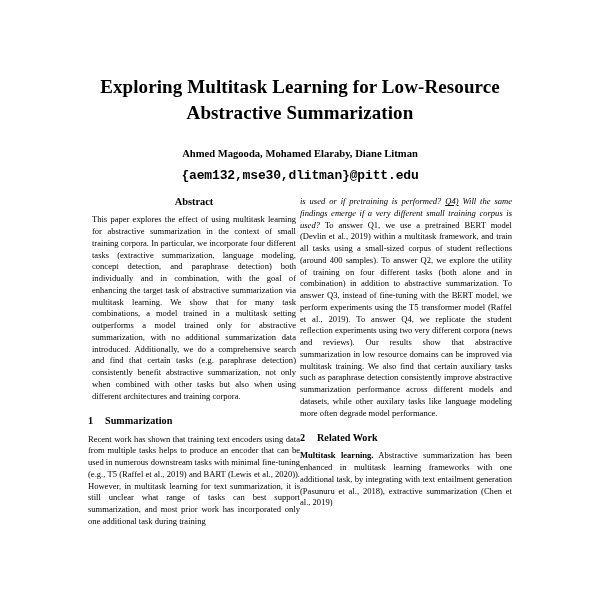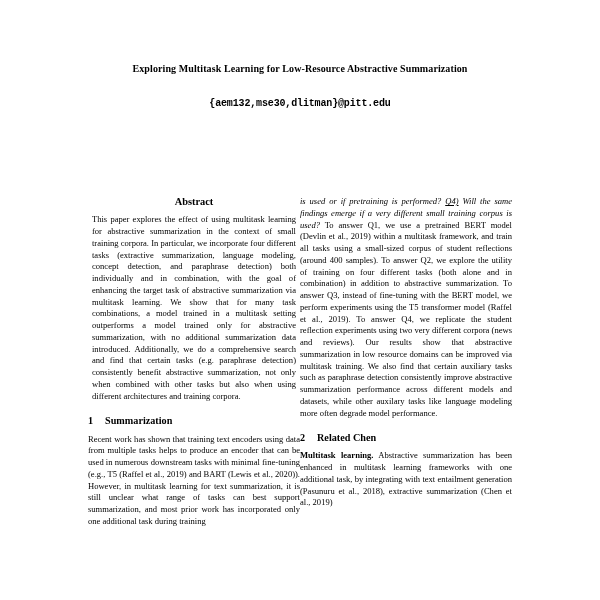--- a/index.html
+++ b/index.html
@@ -23,41 +23,41 @@
     box-sizing: border-box;
     padding: 0;
   }
 
   
   .titleblock {
     padding: 62px 78px 0 78px;
     text-align: center;
   }
   .paper-title {
-    font-size: 10px;
+    font-size: 19px;
     font-weight: bold;
     line-height: 1.35;
     letter-spacing: 0.1px;
-    margin: 0;
+    margin: 12px;
   }
   .authors {
     margin-top: 21px;
     font-size: 10.6px;
     font-weight: bold;
     line-height: 1.42;
   }
   .affil {
     font-size: 10.2px;
     line-height: 1.42;
     font-weight: normal;
   }
   .email {
-    margin-top: 0;
+    margin-top: 6px;
     font-family: "Liberation Mono", "DejaVu Sans Mono", monospace;
-    font-size: 10px;
+    font-size: 13px;
     letter-spacing: -0.15px;
   }
 
   
   .columns {
     position: absolute;
     top: 196px;
     left: 0;
     width: 600px;
     height: 404px;
@@ -111,20 +111,21 @@
 </style>
 </head>
 <body>
 
 <div class="page">
 
   <div class="titleblock">
     <h1 class="paper-title">Exploring Multitask Learning for Low-Resource Abstractive Summarization</h1>
 
     <div class="authors">
+      <div>Ahmed Magooda, Mohamed Elaraby, Diane Litman</div>
       <div class="email">{aem132,mse30,dlitman}@pitt.edu</div>
     </div>
   </div>
 
   <div class="columns">
 
     <div class="col col-left">
 
       <div class="abstract-head">Abstract</div>
 
@@ -142,21 +143,21 @@
 
     <div class="col col-right">
 
       <p class="body"><span class="ital">is used or if pretraining is performed?</span>
         <span class="ital uline">Q4)</span>
         <span class="ital">Will the same findings emerge if a very different small training corpus is used?</span>
         <span>To answer Q1, we use a pretrained BERT model (Devlin et al., 2019) within a multitask framework, and train all tasks using a small-sized corpus of student reflections (around 400 samples). To answer Q2, we explore the utility of training on four different tasks (both alone and in combination) in addition to abstractive summarization. To answer Q3, instead of fine-tuning with the BERT model, we perform experiments using the T5 transformer model (Raffel et al., 2019). To answer Q4, we replicate the student reflection experiments using two very different corpora (news and reviews). Our results show that abstractive summarization in low resource domains can be improved via multitask training. We also find that certain auxiliary tasks such as paraphrase detection consistently improve abstractive summarization performance across different models and datasets, while other auxilary tasks like language modeling more often degrade model performance.</span></p>
 
       <div class="section-head">
         <span class="section-num">2</span>
-        <span>Related Chen</span>
+        <span>Related Work</span>
       </div>
 
       <p class="body"><span class="runin">Multitask learning.</span>
         <span>Abstractive summarization has been enhanced in multitask learning frameworks with one additional task, by integrating with text entailment generation (Pasunuru et al., 2018), extractive summarization (Chen et al., 2019)</span></p>
     </div>
 
   </div>
 </div>
 
 </body></html>

